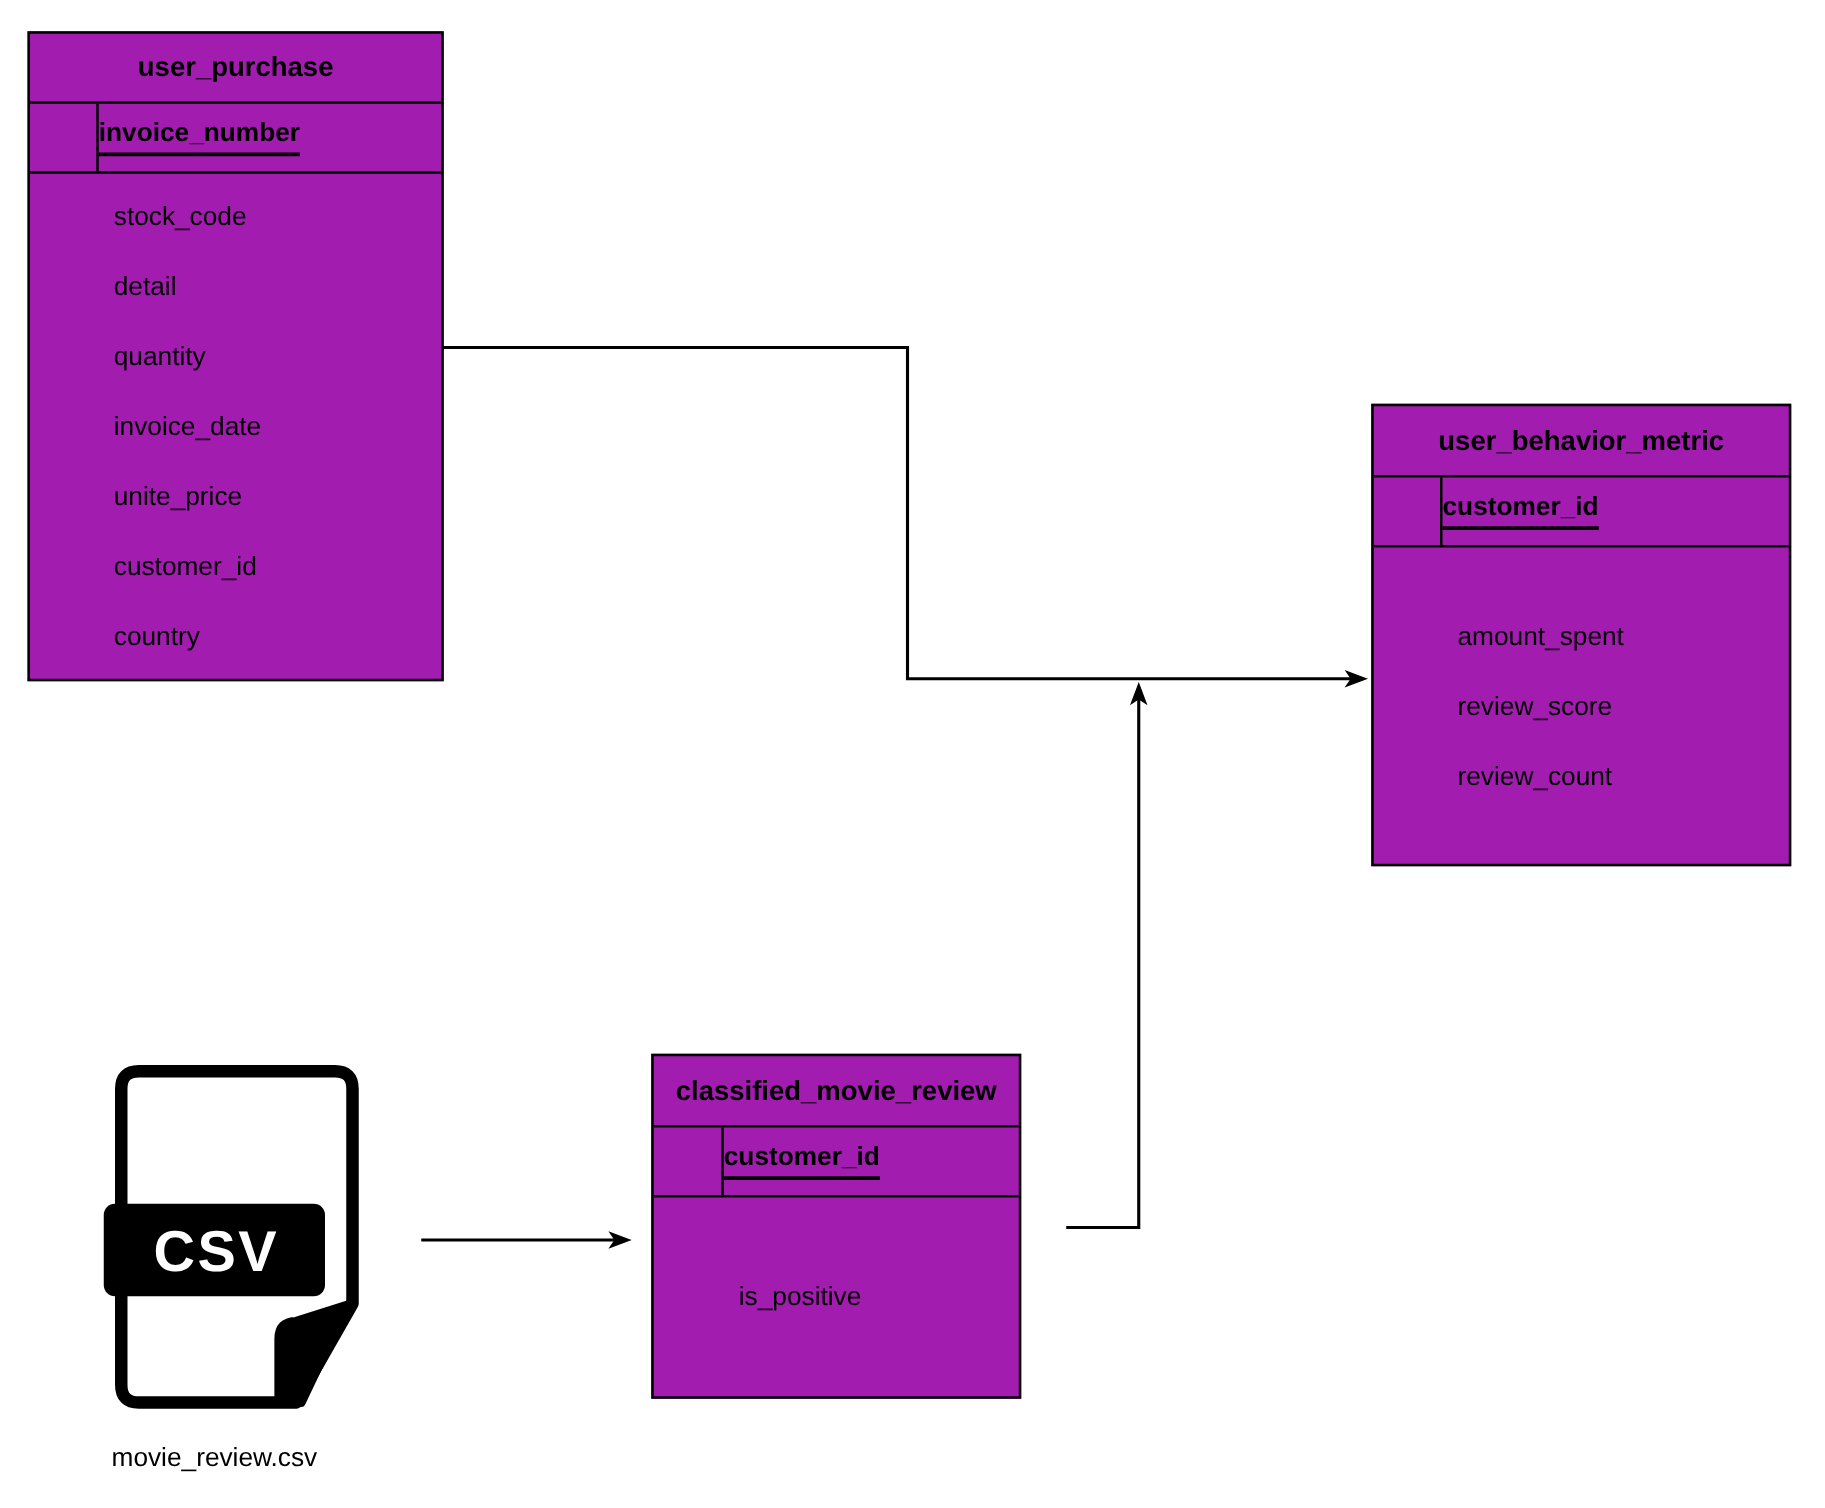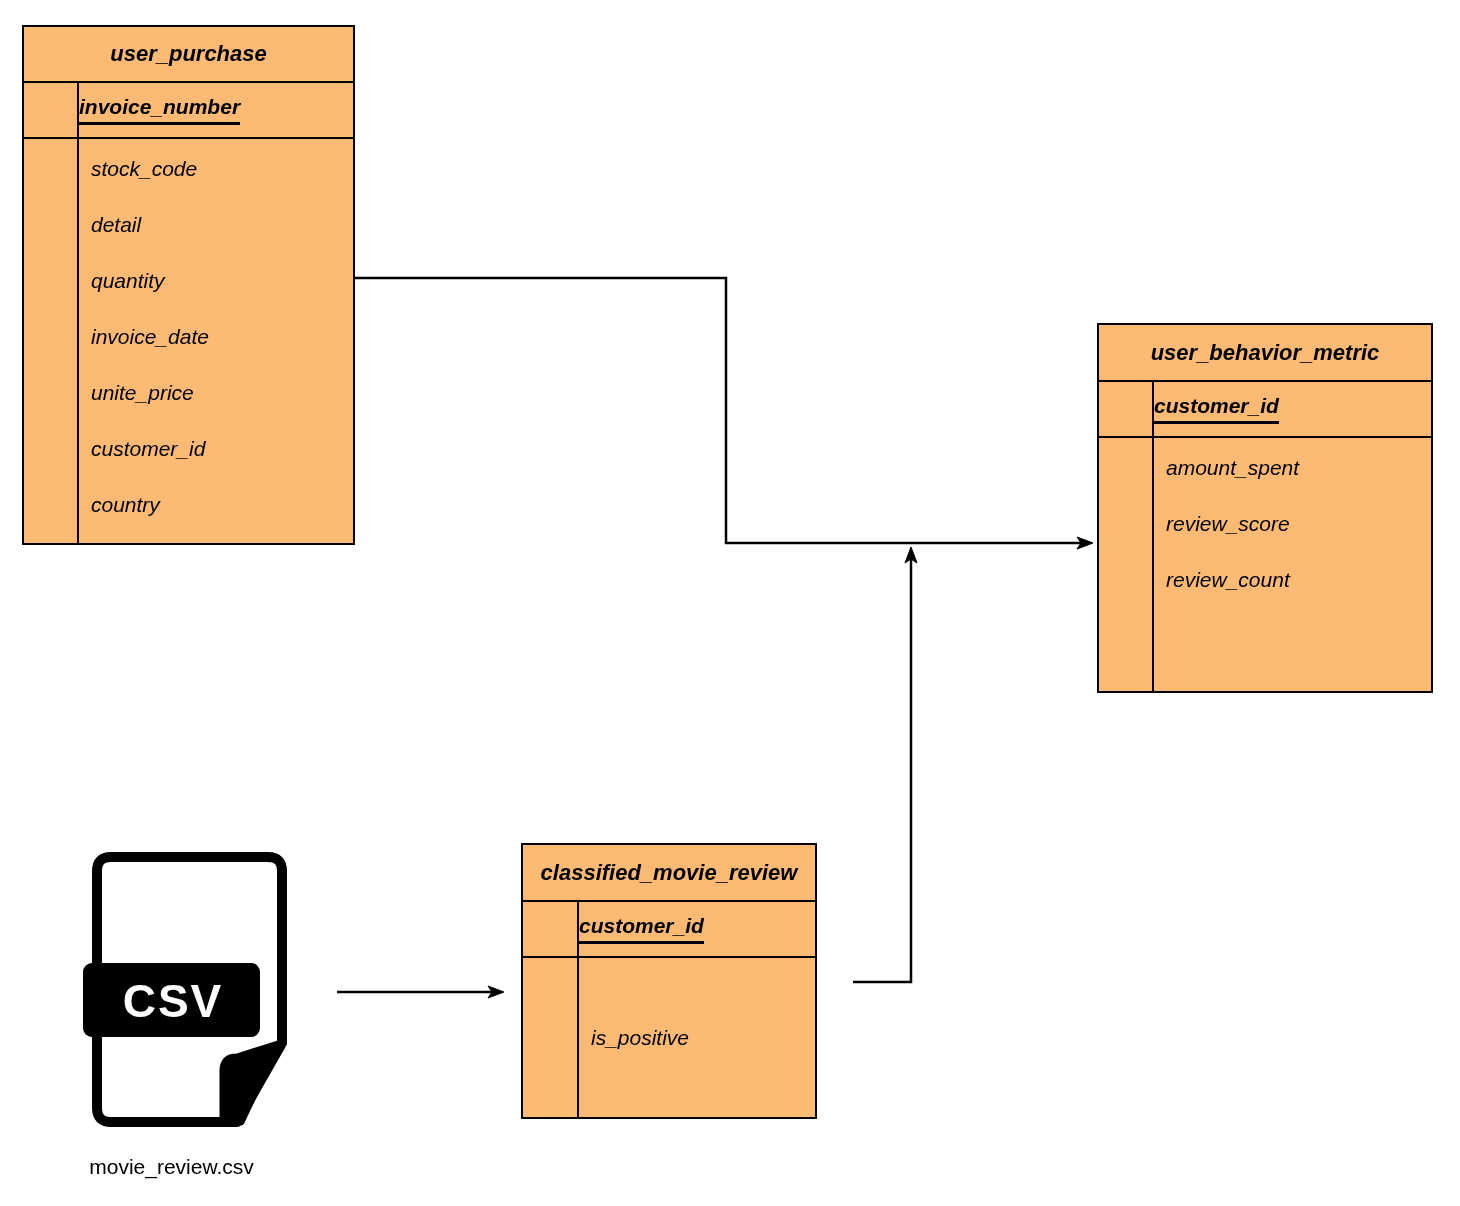--- a/index.html
+++ b/index.html
@@ -11,24 +11,23 @@
   }
   #canvas {
     position: relative;
     width: 1460px; height: 1206px;
     background: #ffffff;
     overflow: hidden;
   }
   .er-table {
     position: absolute;
     border: 2px solid #000;
-    background: #fdba74;
+    background: #a21caf;
     display: flex;
     flex-direction: column;
-    font-style: italic;
   }
   .er-title {
     flex: 0 0 auto;
     display: flex; align-items: center; justify-content: center;
     font-weight: bold; font-size: 22px;
     border-bottom: 2px solid #000;
   }
   .er-pkrow {
     flex: 0 0 auto;
     display: flex;
@@ -41,21 +40,21 @@
   }
   .er-cell {
     flex: 1;
     display: flex; align-items: center;
   }
   .er-pk {
     font-weight: bold; font-size: 21px;
     border-bottom: 3px solid #000;
     padding-bottom: 3px;
   }
-  .er-body { display: flex; flex: 1; }
+  .er-body { display: flex; flex: 1; align-items: center; }
   .er-fields { flex: 1; padding-top: 2px; }
   .er-fields.center { display: flex; align-items: center; padding-top: 0; }
   .er-field {
     height: 56px;
     display: flex; align-items: center;
     padding-left: 12px;
     font-size: 21px;
   }
   .er-fields.center .er-field { height: auto; }
   .overlay {

